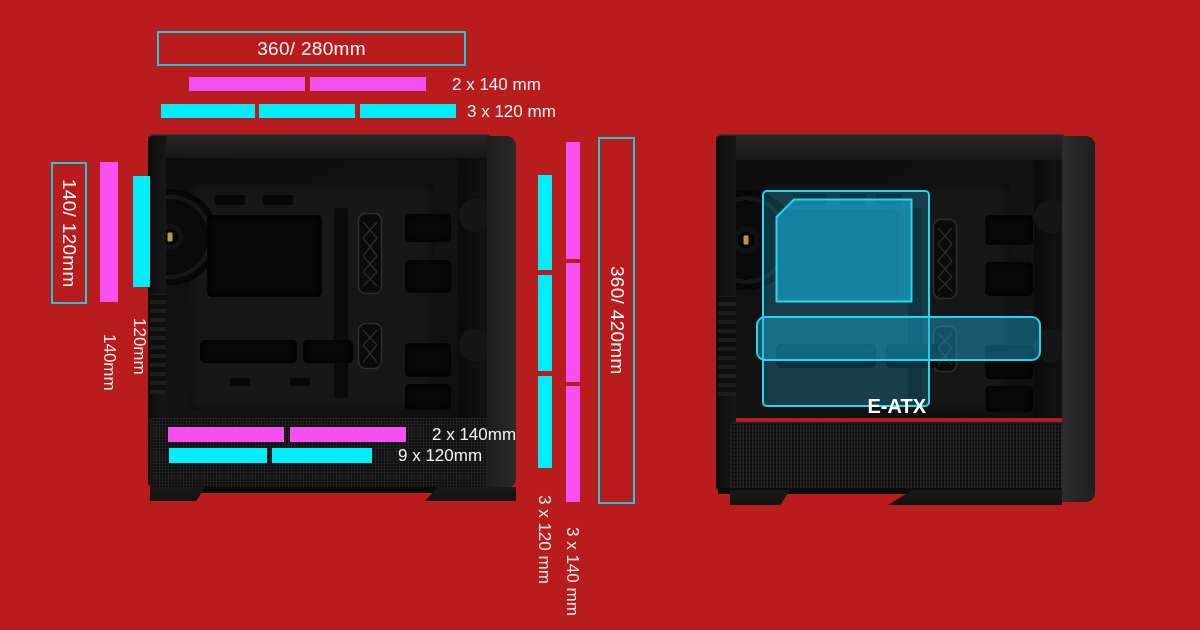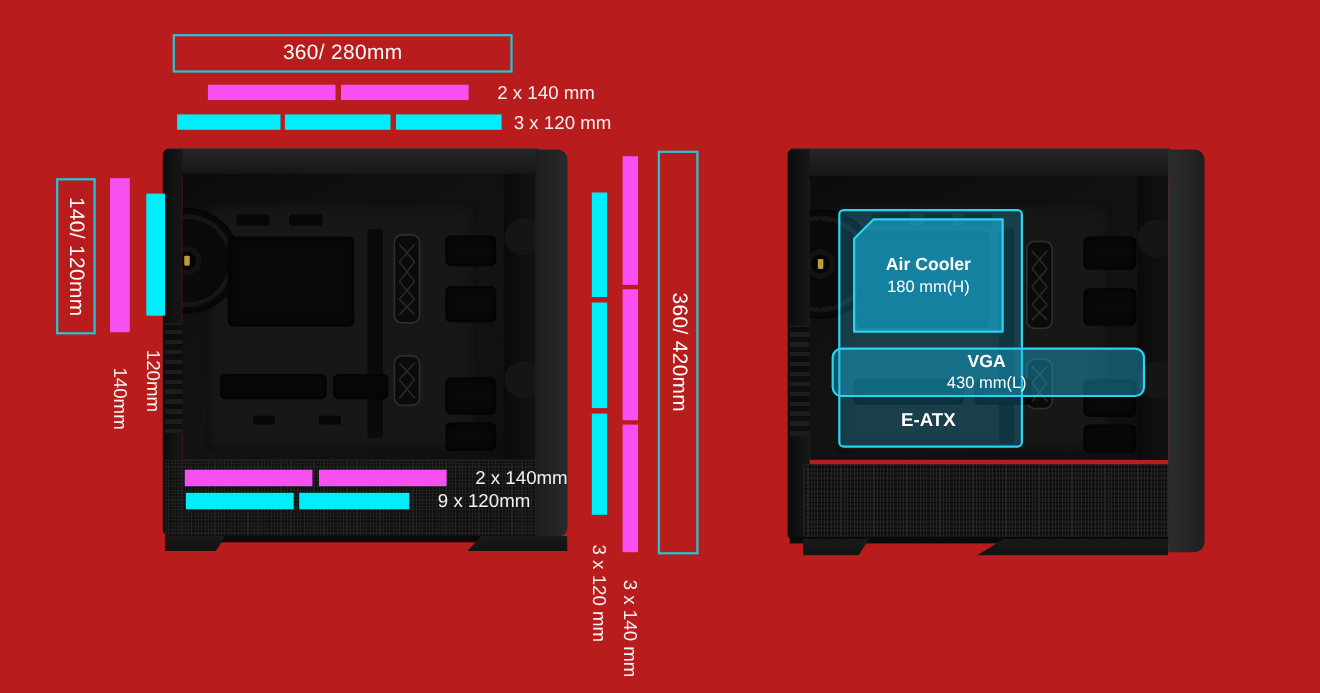--- a/index.html
+++ b/index.html
@@ -101,22 +101,23 @@
     position:absolute;z-index:5;color:#fff;text-align:center;
   }
   .zone-label .t{font-weight:bold;font-size:16px;line-height:18px;}
   .zone-label .v{font-size:15px;line-height:17px;margin-top:1px;}
   .air-svg{position:absolute;z-index:4;}
   .air-text{
     position:absolute;z-index:5;display:flex;flex-direction:column;
     align-items:center;justify-content:center;color:#fff;text-align:center;
   }
   .eatx-text{
-    position:absolute;z-index:5;color:#fff;font-weight:bold;font-size:17px;
-    text-align:center;
+    position:absolute;z-index:5;color:#fff;font-weight:bold;font-size:20px;
+    text-align:right;
+    margin-top:23px;
   }
 </style>
 </head>
 <body>
 
 <div id="stage">
 
   <div class="case" style="left:148px;top:134px;width:368px;height:367px;">
     <div class="frame" style="left:2px;top:0;width:340px;height:24px;"></div>
     <div class="latch" style="left:3px;top:5px;height:15px;"></div>
@@ -241,24 +242,16 @@
   <div class="bar c" style="left:169px;top:448px;width:98px;height:15px;"></div>
   <div class="bar c" style="left:272px;top:448px;width:100px;height:15px;"></div>
   <div class="hlabel" style="left:398px;top:447px;">9 x 120mm</div>
 
   <div class="zone eatx" style="left:762px;top:190px;width:164px;height:213px;"></div>
   <div class="eatx-text" style="left:762px;top:372px;width:164px;">E-ATX</div>
 
   <svg class="air-svg" style="left:775px;top:198px;" width="138" height="105" viewBox="0 0 138 105">
     <path d="M19 1.5 H136.5 V103.5 H1.5 V19 Z" fill="rgba(26,178,222,0.62)" stroke="#2bd2f2" stroke-width="2" stroke-linejoin="round"></path>
   </svg>
-  <div class="air-text" style="left:777px;top:200px;width:134px;height:101px;">
-    <div class="t" style="font-weight:bold;font-size:16px;line-height:18px;">Air Cooler</div>
-    <div class="v" style="font-size:15px;line-height:17px;margin-top:2px;">180 mm(H)</div>
-  </div>
 
   <div class="zone vga" style="left:756px;top:316px;width:281px;height:41px;"></div>
-  <div class="zone-label" style="left:826px;top:321px;width:142px;">
-    <div class="t">VGA</div>
-    <div class="v">430 mm(L)</div>
-  </div>
 
 </div>
 
 </body></html>

